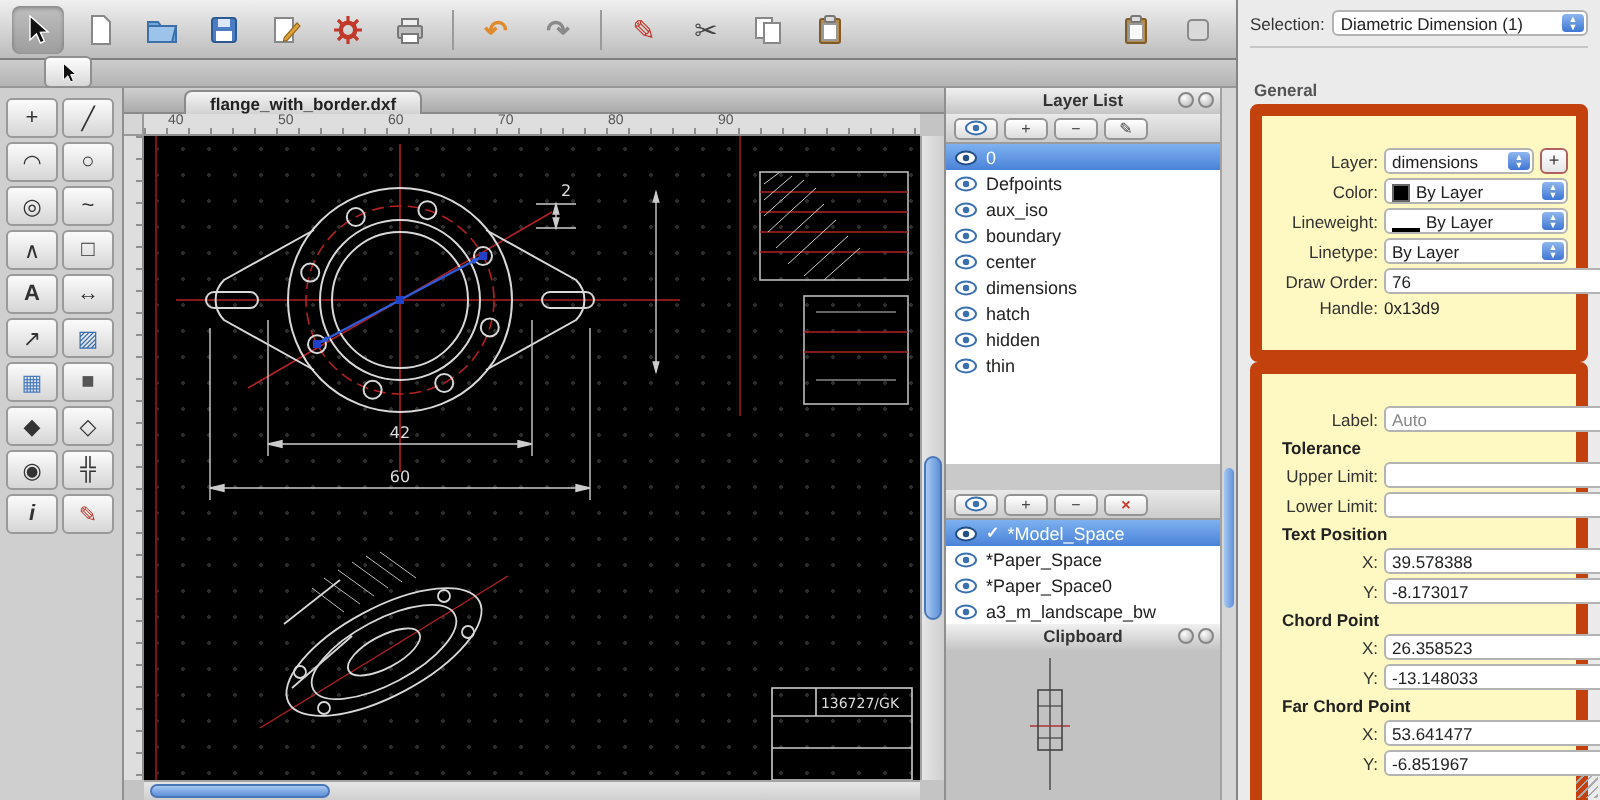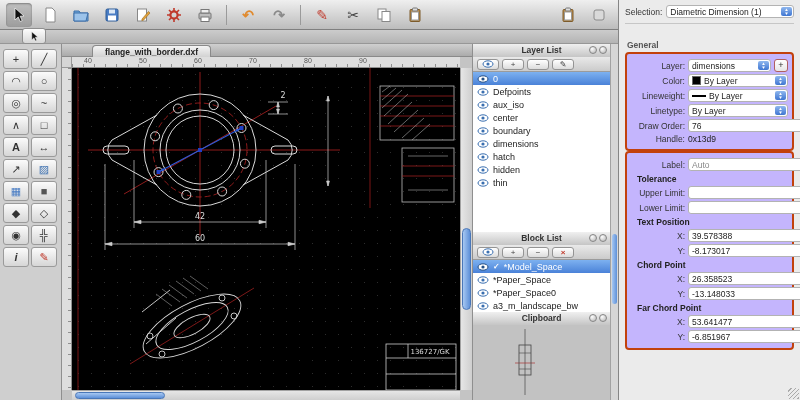--- a/index.html
+++ b/index.html
@@ -92,26 +92,26 @@
   .panels-scroll .thumb { position:absolute; left:1px; right:1px; top:190px; height:70px;
     border-radius:3px; background:linear-gradient(90deg,#a7c8f2,#5e90d8); }
 
   
   .props { position:absolute; left:618px; top:0; width:182px; height:400px;
     background:#ebebeb; border-left:1px solid #858585; padding:5px 6px 0 6px; }
   .sel-row { display:flex; align-items:center; gap:4px; padding-bottom:5px;
     border-bottom:1px solid #c6c6c6; margin-bottom:16px; }
   .sel-row .plabel { flex:0 0 auto; }
   .sec-title { font-size:8.5px; font-weight:bold; color:#555; margin:3px 0 2px 2px; }
-  .groupbox { border:2px solid #c2410c; border-radius:4px; background:#c4b5fd; padding:3px 4px; }
+  .groupbox { border:6px solid #c2410c; border-radius:4px; background:#fef9c3; padding:14px 4px; }
   .prow { display:flex; align-items:center; gap:3px; margin:2px 0; }
   .plabel { width:54px; text-align:right; color:#333; font-size:8.5px; flex:0 0 auto; }
   .subhead { font-weight:bold; font-size:8.5px; color:#222; margin:3px 0 1px 6px; }
   .field, .dropdown { position:relative; height:13px; background:#fff; border:1px solid #b3b3b3;
-    border-radius:3px; font-size:8.5px; flex:1; display:flex; align-items:center; padding:0 3px; color:#222; }
+    border-radius:3px; font-size:8.5px; flex:1; display:flex; align-items:flex-end; padding:0 3px; color:#222; }
   input.field { font-family:"Liberation Sans",sans-serif; outline:none; }
   .dropdown .dd-val { flex:1; overflow:hidden; white-space:nowrap; }
   .stepper { position:absolute; right:1px; top:1px; bottom:1px; width:11px; border-radius:2px;
     background:linear-gradient(#8fb7ee,#3f76d2); display:flex; flex-direction:column;
     align-items:center; justify-content:center; color:#fff; }
   .stepper i { font-style:normal; font-size:4.5px; line-height:4px; }
   .chip { width:9px; height:9px; background:#000; border:1px solid #666; margin-right:3px; flex:0 0 auto; }
   .lw-line { width:14px; height:2px; background:#000; margin-right:3px; flex:0 0 auto; }
   .mini-btn { width:14px; height:13px; border:1px solid #b06060; border-radius:3px;
     background:linear-gradient(#fff,#e6e6e6); font-size:9px; line-height:11px; text-align:center;
@@ -474,34 +474,34 @@
           <ellipse cx="6" cy="4" rx="5" ry="3.2" fill="#fff" stroke="#3a6fb0"></ellipse>
           <circle cx="6" cy="4" r="1.6" fill="#3a6fb0"></circle>
         </svg>
       <span>aux_iso</span>
     </div>
     <div class="prow-item">
       <svg class="eye" viewBox="0 0 12 8">
           <ellipse cx="6" cy="4" rx="5" ry="3.2" fill="#fff" stroke="#3a6fb0"></ellipse>
           <circle cx="6" cy="4" r="1.6" fill="#3a6fb0"></circle>
         </svg>
+      <span>boundary</span>
+    </div>
+    <div class="prow-item">
+      <svg class="eye" viewBox="0 0 12 8">
+          <ellipse cx="6" cy="4" rx="5" ry="3.2" fill="#fff" stroke="#3a6fb0"></ellipse>
+          <circle cx="6" cy="4" r="1.6" fill="#3a6fb0"></circle>
+        </svg>
       <span>center</span>
     </div>
     <div class="prow-item">
       <svg class="eye" viewBox="0 0 12 8">
           <ellipse cx="6" cy="4" rx="5" ry="3.2" fill="#fff" stroke="#3a6fb0"></ellipse>
           <circle cx="6" cy="4" r="1.6" fill="#3a6fb0"></circle>
         </svg>
-      <span>boundary</span>
-    </div>
-    <div class="prow-item">
-      <svg class="eye" viewBox="0 0 12 8">
-          <ellipse cx="6" cy="4" rx="5" ry="3.2" fill="#fff" stroke="#3a6fb0"></ellipse>
-          <circle cx="6" cy="4" r="1.6" fill="#3a6fb0"></circle>
-        </svg>
       <span>dimensions</span>
     </div>
     <div class="prow-item">
       <svg class="eye" viewBox="0 0 12 8">
           <ellipse cx="6" cy="4" rx="5" ry="3.2" fill="#fff" stroke="#3a6fb0"></ellipse>
           <circle cx="6" cy="4" r="1.6" fill="#3a6fb0"></circle>
         </svg>
       <span>hatch</span>
     </div>
     <div class="prow-item">
@@ -513,27 +513,20 @@
     </div>
     <div class="prow-item">
       <svg class="eye" viewBox="0 0 12 8">
           <ellipse cx="6" cy="4" rx="5" ry="3.2" fill="#fff" stroke="#3a6fb0"></ellipse>
           <circle cx="6" cy="4" r="1.6" fill="#3a6fb0"></circle>
         </svg>
       <span>thin</span>
     </div>
   </div>
 
-  <div class="panel-header" style="top:188px">
-    <span>Block List</span>
-    <span class="hdr-btns">
-        <i class="hdr-btn"></i>
-        <i class="hdr-btn"></i>
-      </span>
-  </div>
   <div class="panel-toolbar" style="top:201px">
     <div class="pt-btn">
       <svg class="eye" viewBox="0 0 12 8">
           <ellipse cx="6" cy="4" rx="5" ry="3.2" fill="#fff" stroke="#3a6fb0"></ellipse>
           <circle cx="6" cy="4" r="1.6" fill="#3a6fb0"></circle>
         </svg>
     </div>
     <div class="pt-btn">
         <span>+</span>
       </div>

